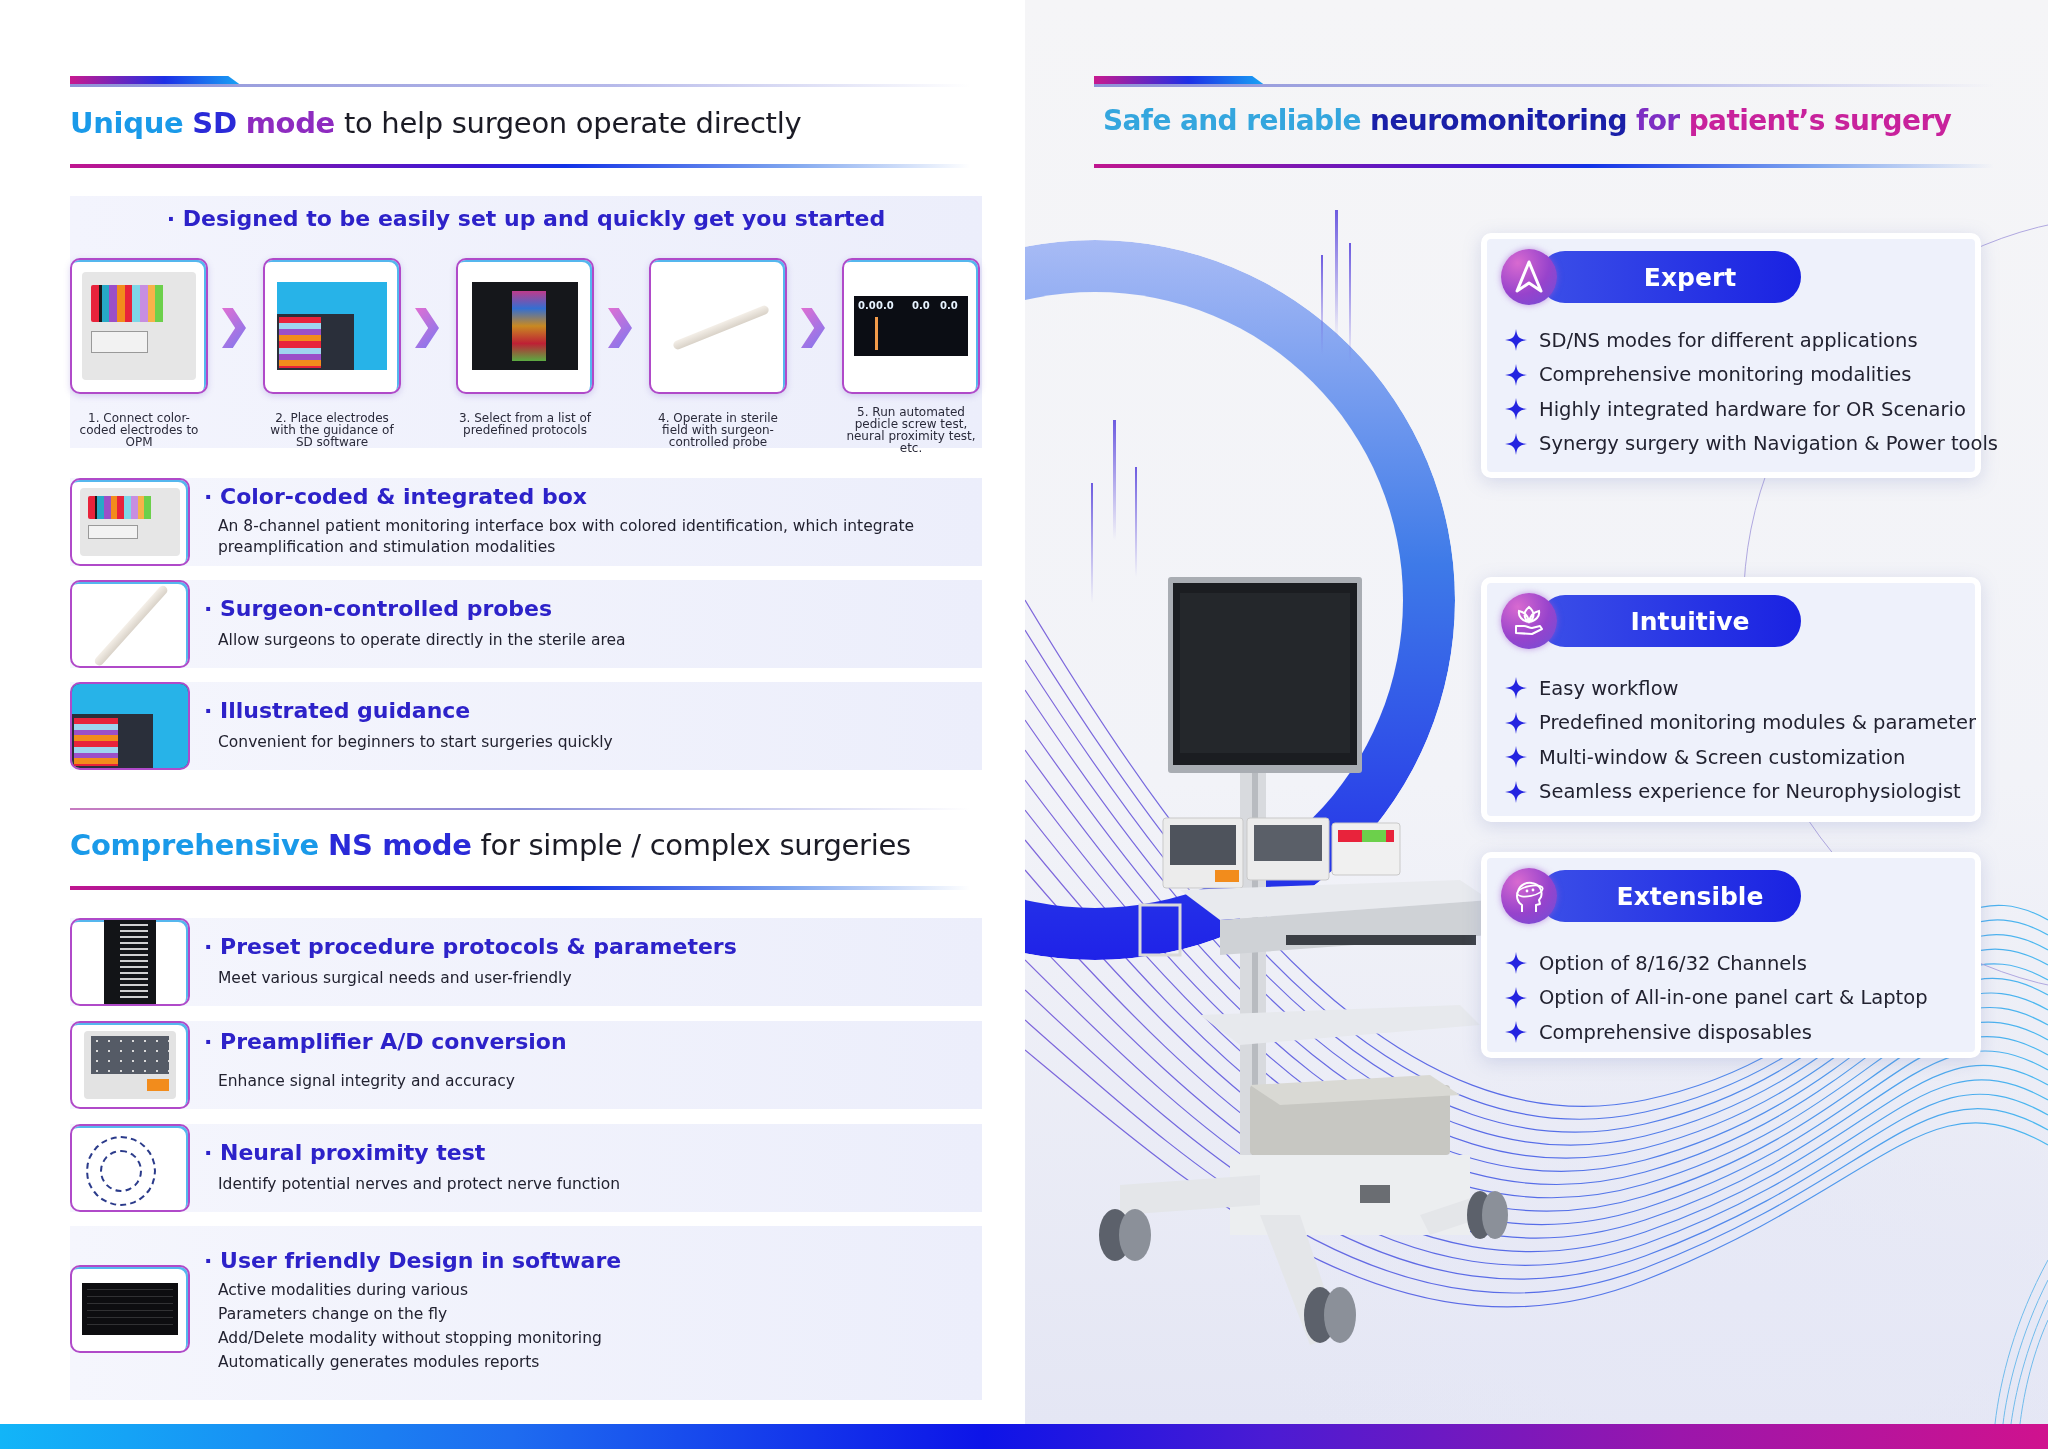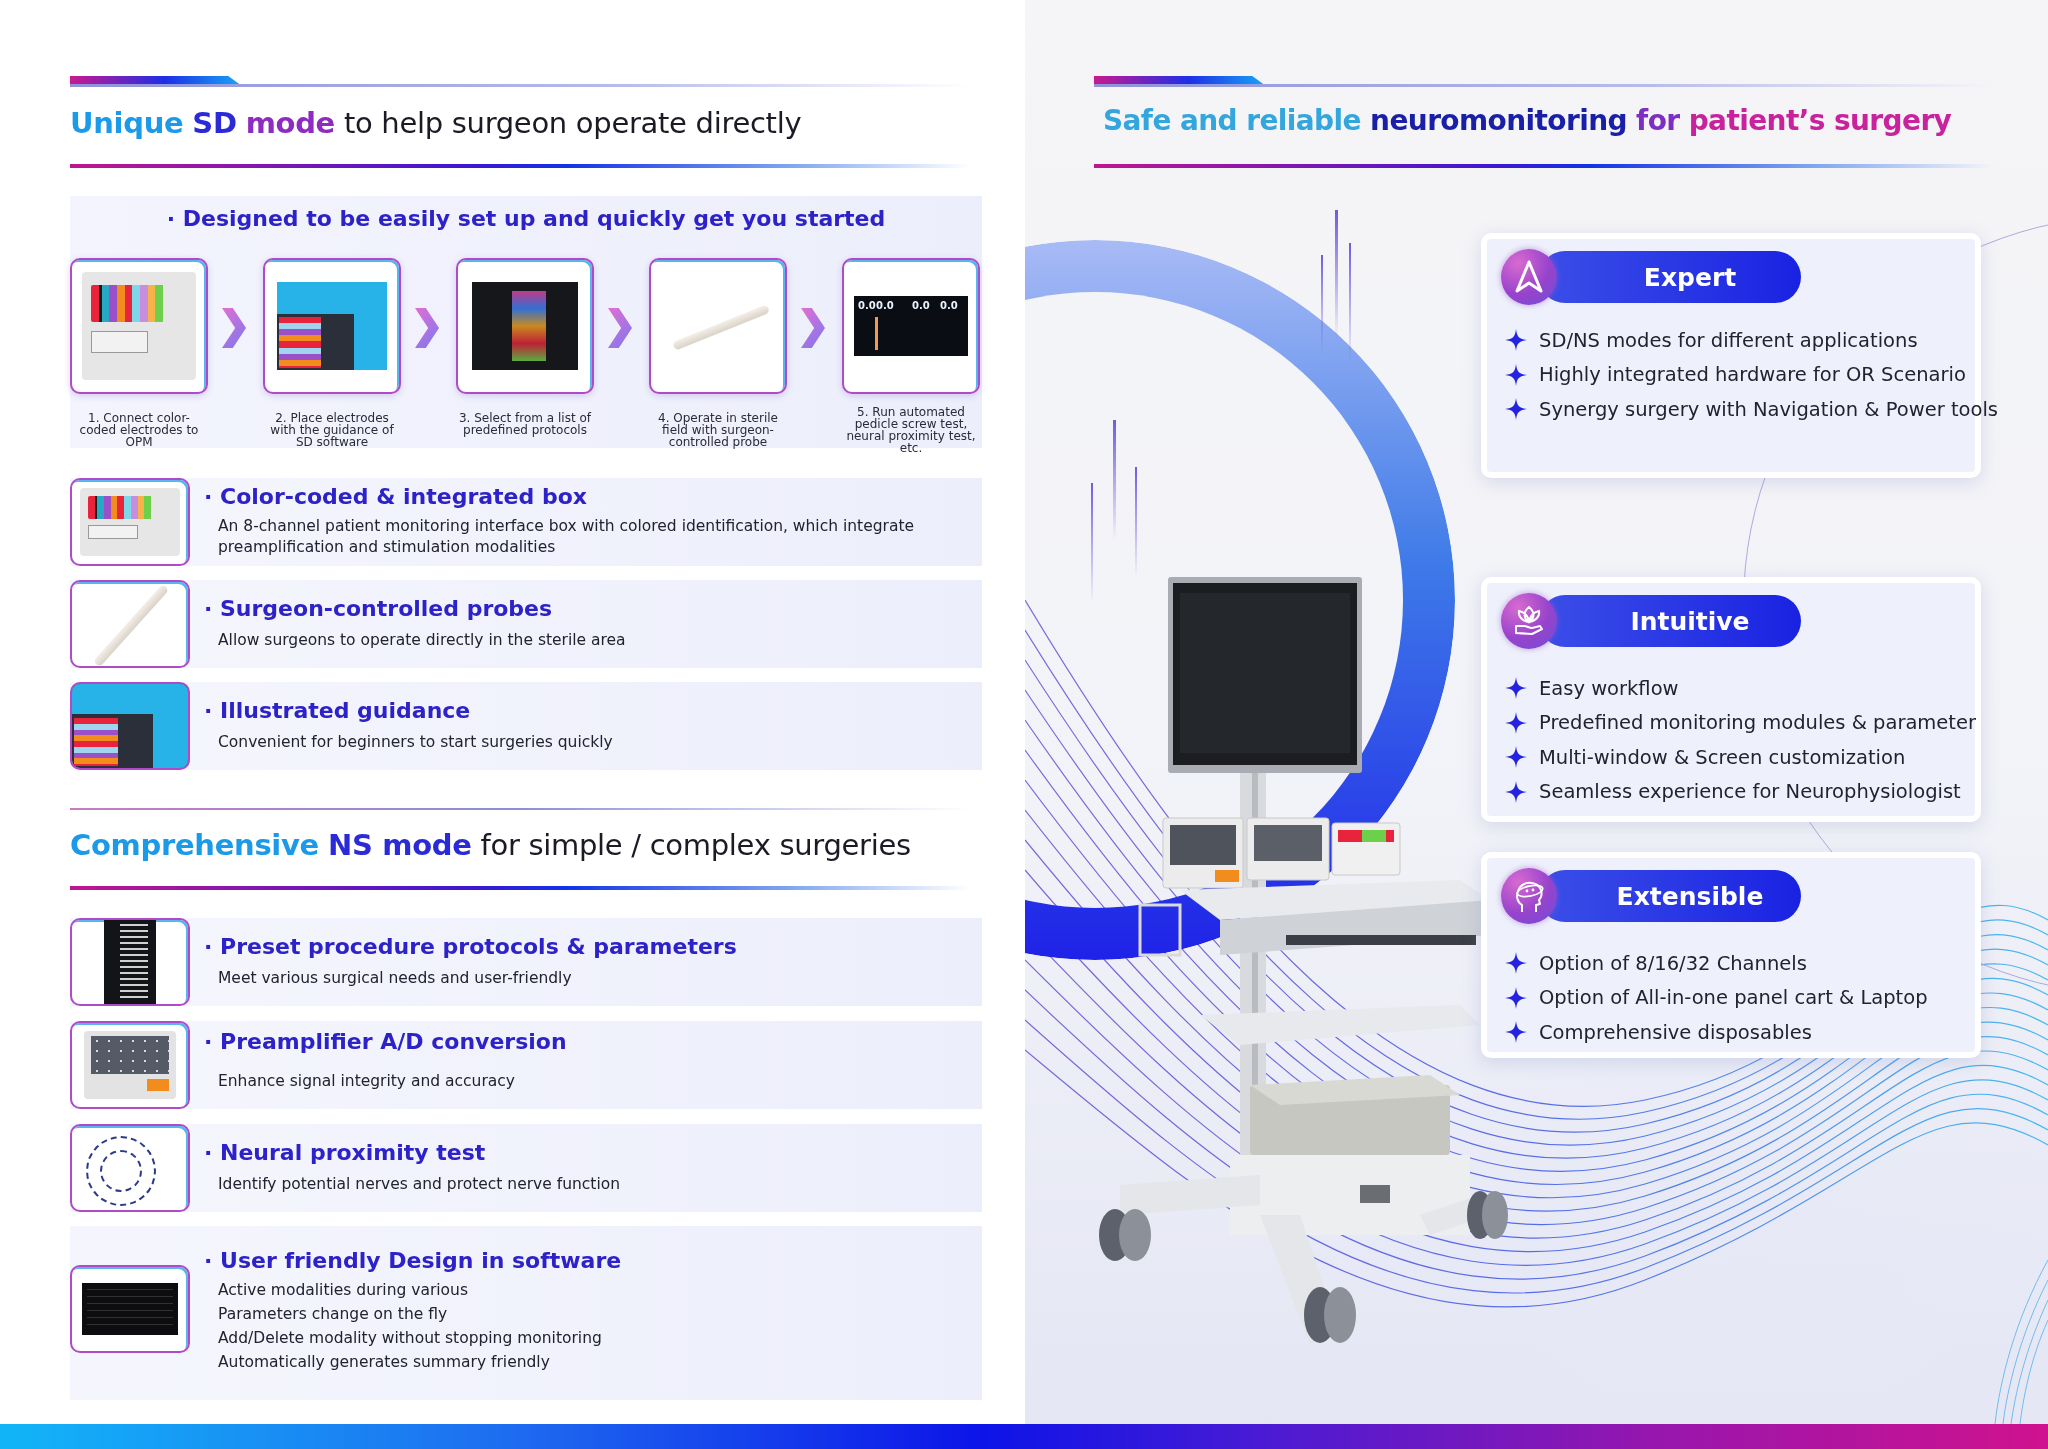--- a/index.html
+++ b/index.html
@@ -231,21 +231,21 @@
 
   <div class="feat" style="top:1226px;height:174px;">
     <div class="fthumb" style="top:39px;">
         <div class="mock-software"></div>
       </div>
     <div class="ftitle" style="top:22px;">· User friendly Design in software</div>
     <div class="fdesc" style="top:52px;line-height:24px;">
       <div>Active modalities during various</div>
       <div>Parameters change on the fly</div>
       <div>Add/Delete modality without stopping monitoring</div>
-      <div>Automatically generates summary friendly</div>
+      <div>Automatically generates modules reports</div>
     </div>
   </div>
 </div>
 
 <div class="right-page">
   <svg class="wave-svg" width="1023" height="1424" viewBox="0 0 1023 1424">
     <defs>
       <linearGradient id="wg" x1="0" x2="1" y1="0" y2="0">
         <stop offset="0" stop-color="#6c4fd6"></stop>
         <stop offset="0.5" stop-color="#3d57e6"></stop>
@@ -356,20 +356,26 @@
     <div class="bullet">
         <svg class="star" viewBox="0 0 22 22">
           <path d="M11 0 C12 8 14 10 22 11 C14 12 12 14 11 22 C10 14 8 12 0 11 C8 10 10 8 11 0Z" fill="#2424e0"></path>
         </svg>
         <span>SD/NS modes for different applications</span>
       </div>
     <div class="bullet">
         <svg class="star" viewBox="0 0 22 22">
           <path d="M11 0 C12 8 14 10 22 11 C14 12 12 14 11 22 C10 14 8 12 0 11 C8 10 10 8 11 0Z" fill="#2424e0"></path>
         </svg>
+        <span>Comprehensive monitoring modalities</span>
+      </div>
+    <div class="bullet">
+        <svg class="star" viewBox="0 0 22 22">
+          <path d="M11 0 C12 8 14 10 22 11 C14 12 12 14 11 22 C10 14 8 12 0 11 C8 10 10 8 11 0Z" fill="#2424e0"></path>
+        </svg>
         <span>Highly integrated hardware for OR Scenario</span>
       </div>
     <div class="bullet">
         <svg class="star" viewBox="0 0 22 22">
           <path d="M11 0 C12 8 14 10 22 11 C14 12 12 14 11 22 C10 14 8 12 0 11 C8 10 10 8 11 0Z" fill="#2424e0"></path>
         </svg>
         <span>Synergy surgery with Navigation &amp; Power tools</span>
       </div>
   </div>
 </div>

